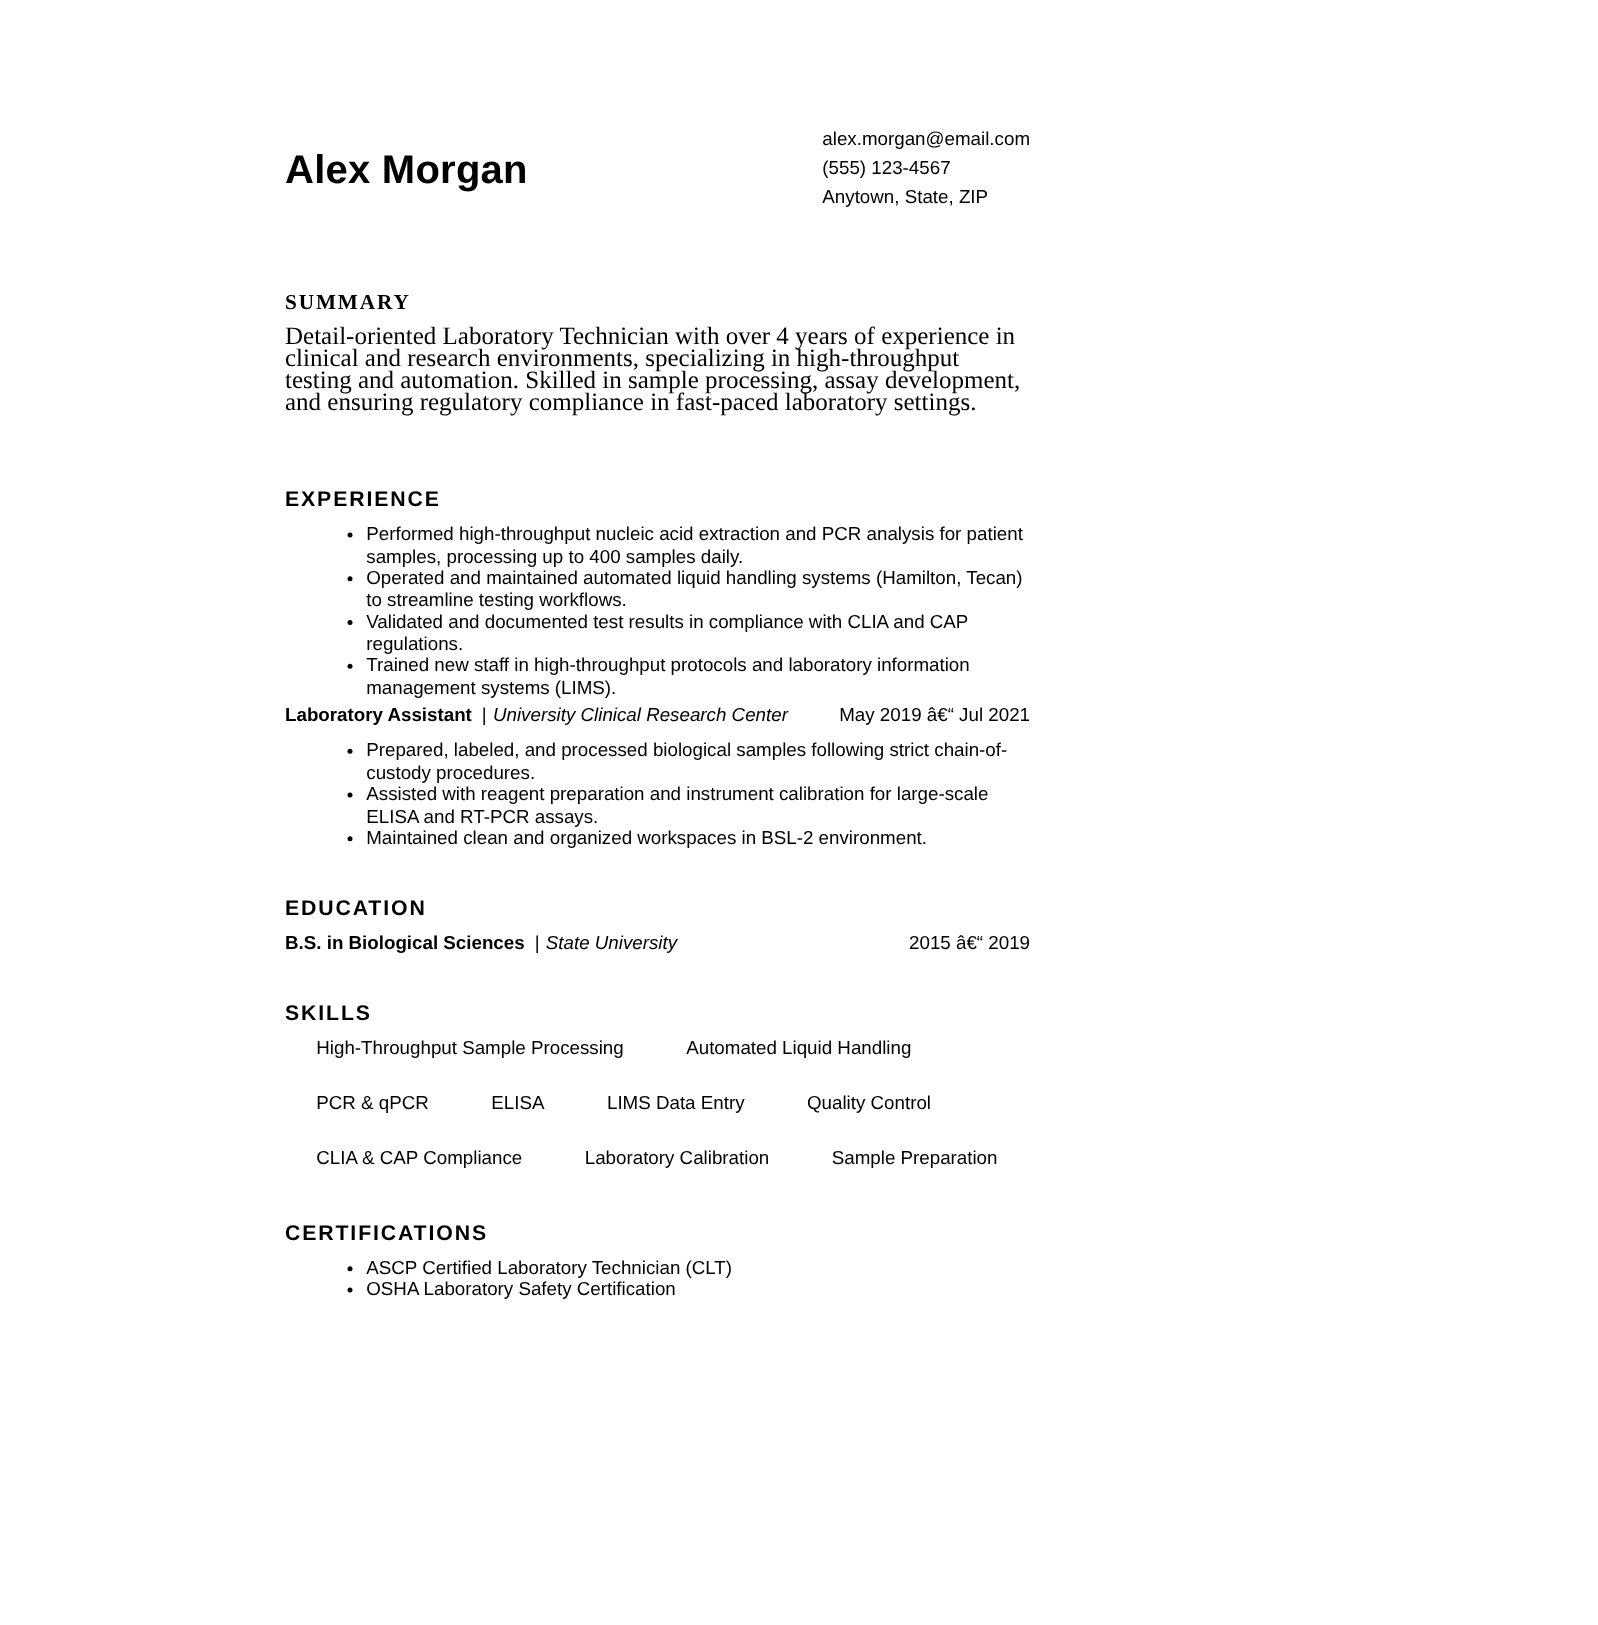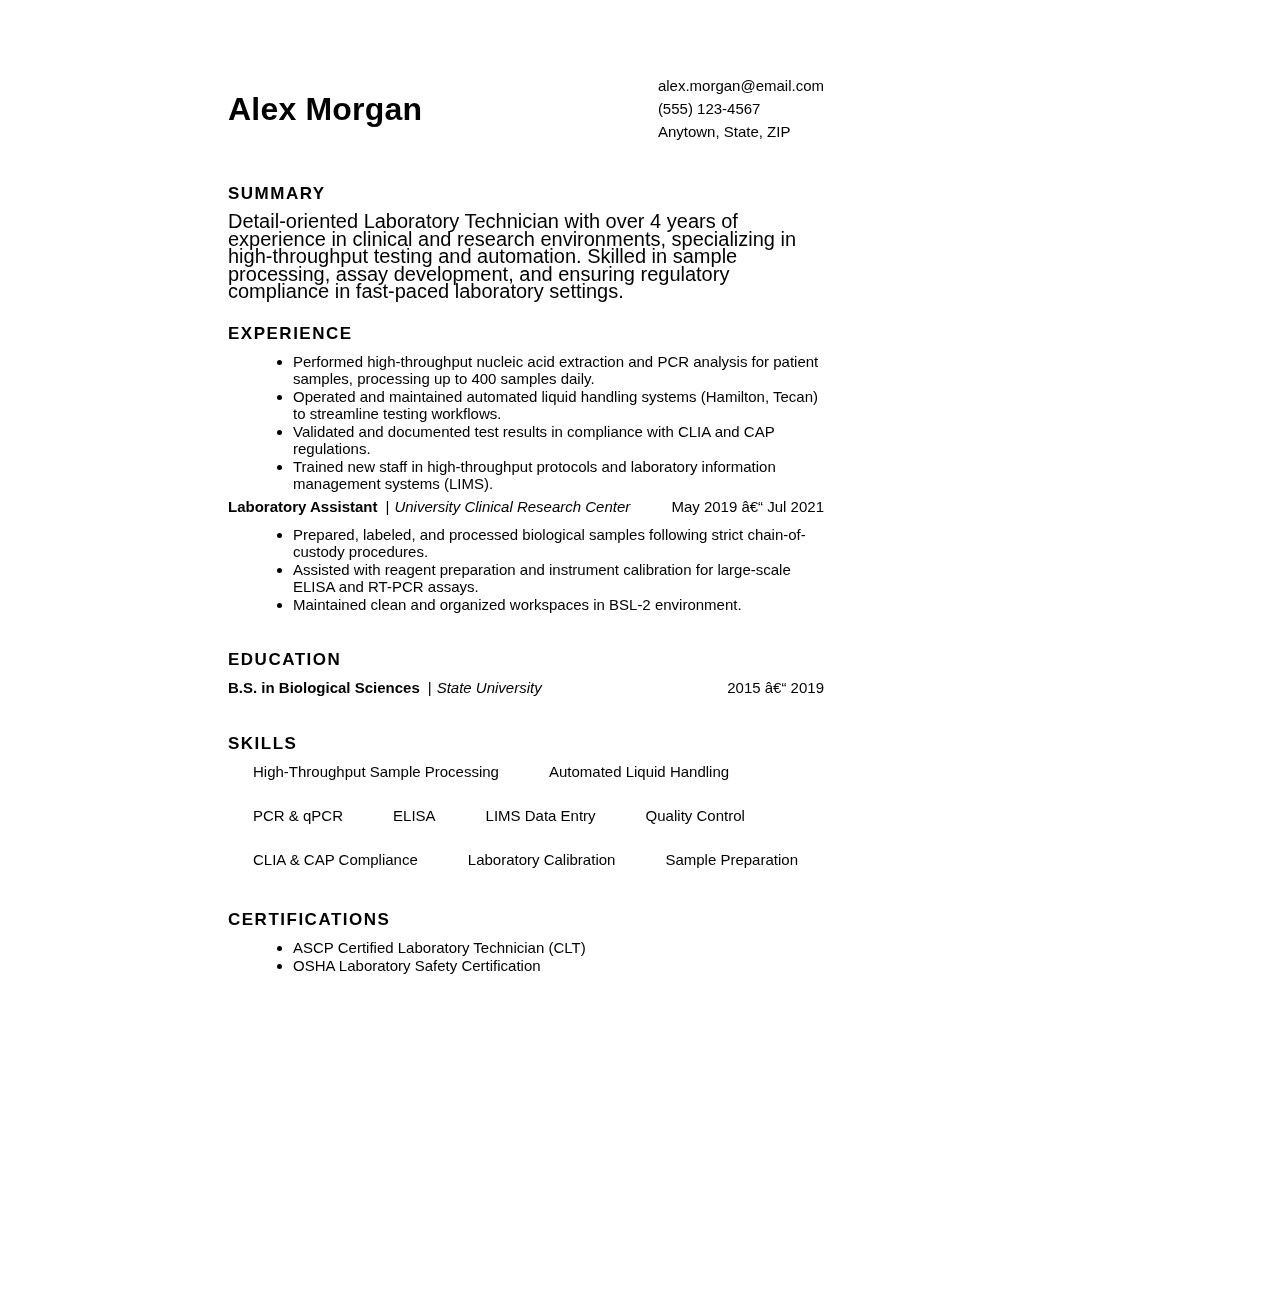--- a/index.html
+++ b/index.html
@@ -7,21 +7,21 @@
     font-family: "Liberation Sans", sans-serif;
     color: #000000;
     -webkit-font-smoothing: antialiased;
   }
   .page {
     position: relative;
     width: 1054px;
     height: 1300px;
     background: #ffffff;
     box-sizing: border-box;
-    padding: 74px 230px 0 228px;
+    padding: 100px 230px 0 228px;
     overflow: hidden;
   }
   
   .header {
     display: flex;
     justify-content: space-between;
     align-items: flex-start;
   }
   .name {
     font-size: 32px;
@@ -36,22 +36,22 @@
     text-align: left;
   }
   
   .section-heading {
     font-size: 17px;
     line-height: 18px;
     font-weight: bold;
     letter-spacing: 1.5px;
     margin: 0 0 10px 0;
   }
-  .section-summary        { margin-top: 42px; }
-  .section-experience     { margin-top: 24px; }
+  .section-summary        { margin-top: 64px; font-family: Liberation Serif, serif; }
+  .section-experience     { margin-top: 60px; }
   .section-education      { margin-top: 38px; }
   .section-skills         { margin-top: 38px; }
   .section-certifications { margin-top: 42px; }
 
   .body-text {
     font-size: 20px;
     line-height: 17.5px;
     margin: 0;
   }
   

